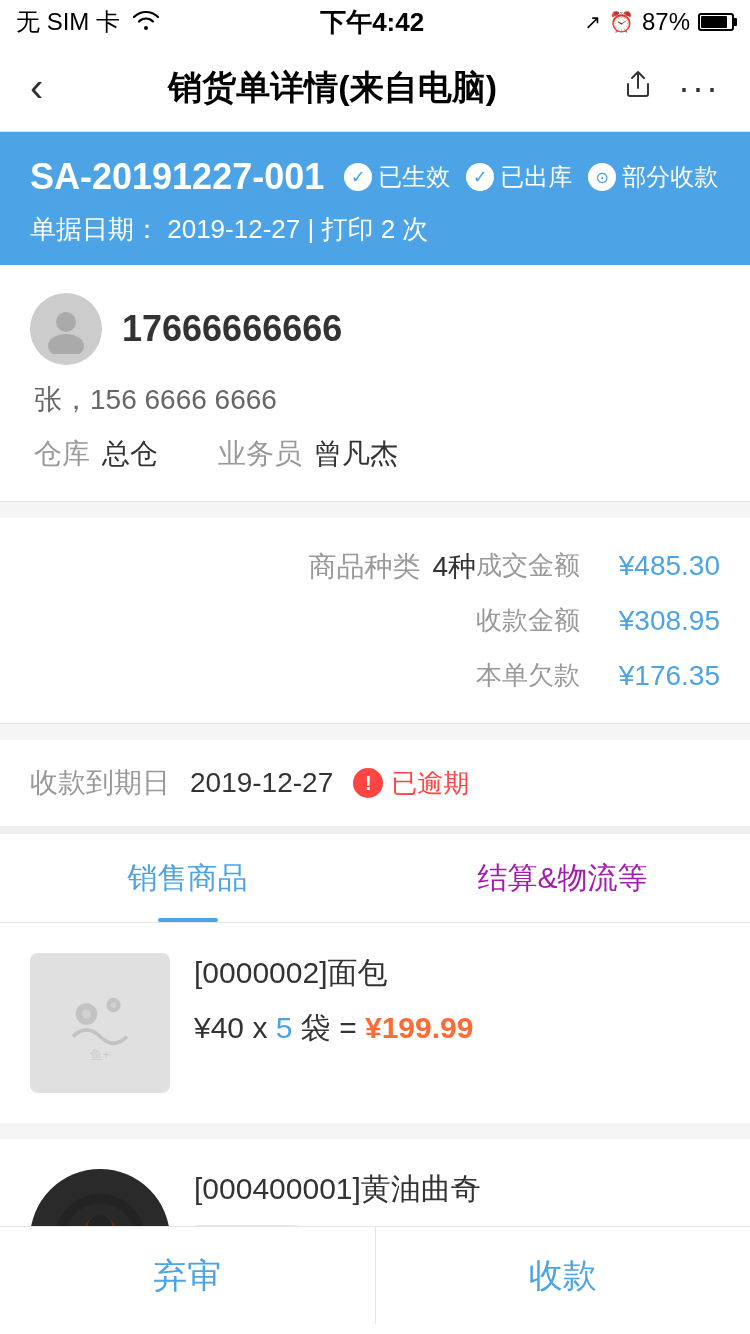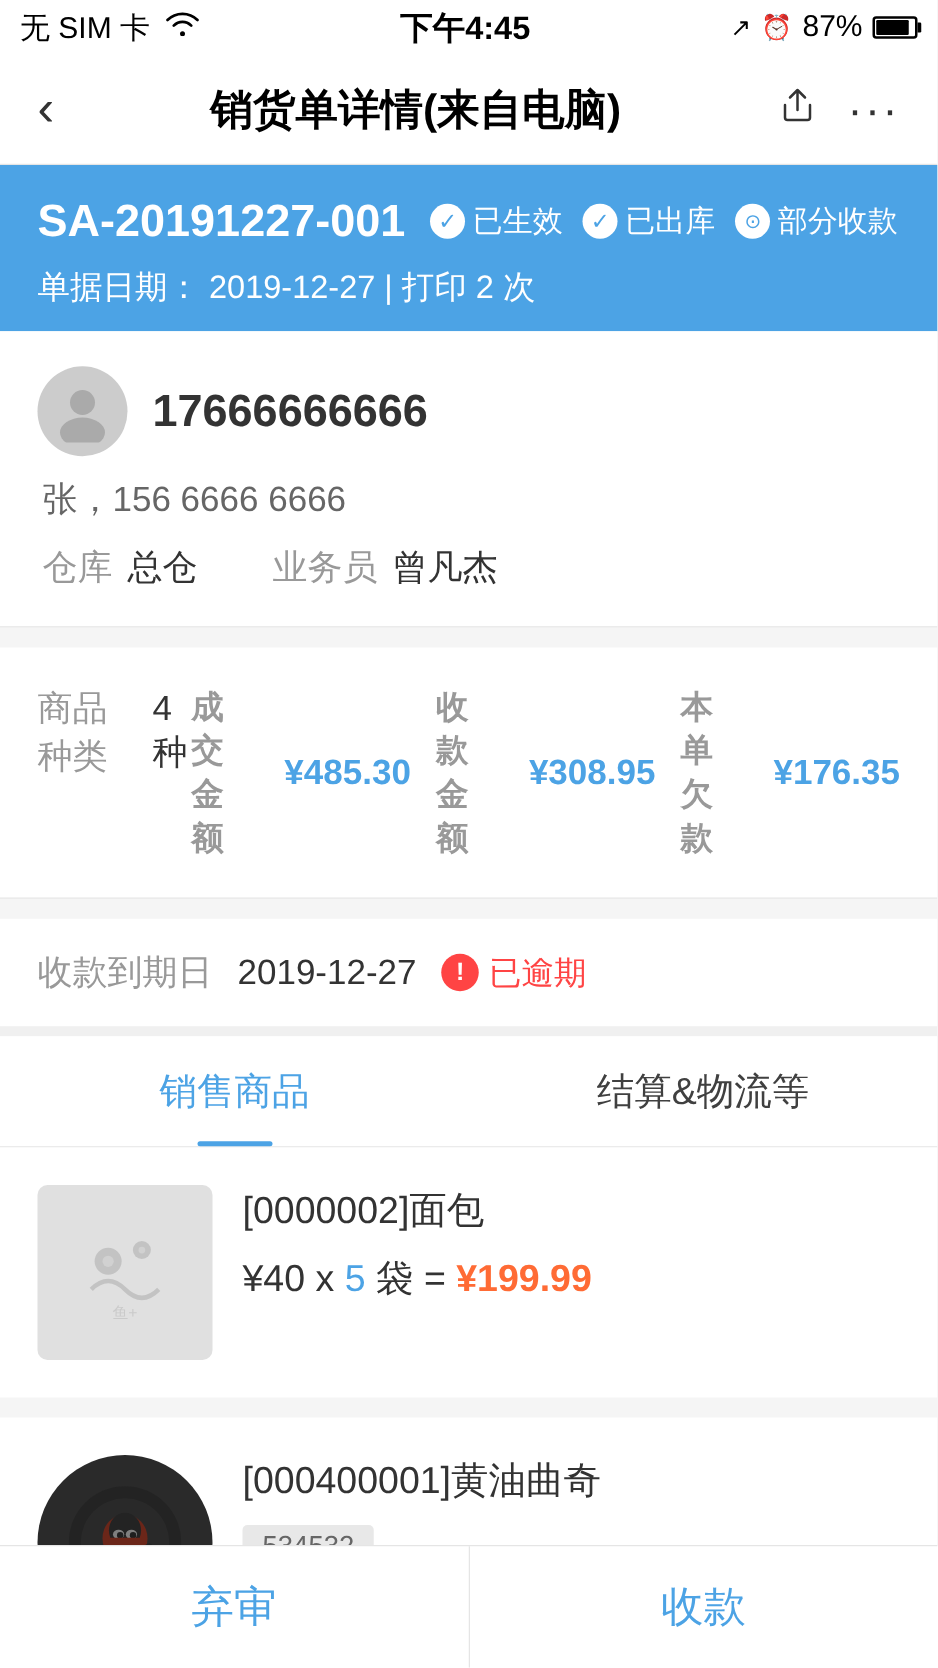--- a/index.html
+++ b/index.html
@@ -155,21 +155,21 @@
       padding: 30px 30px;
       margin-top: 16px;
       display: flex;
       align-items: flex-start;
       justify-content: flex-end;
       border-bottom: 1px solid #e5e5e5;
     }
     .summary-left { display: flex; align-items: center; gap: 12px; font-size: 28px; color: #666; }
     .summary-label { color: #999; }
     .summary-count { color: #333; font-size: 28px; }
-    .summary-right { display: flex; flex-direction: row; gap: 20px; align-items: flex-end; font-weight: bold; }
+    .summary-right { display: flex; flex-direction: column; gap: 20px; align-items: flex-end; }
     .summary-row { display: flex; align-items: center; gap: 20px; font-size: 26px; }
     .summary-row-label { color: #999; }
     .summary-row-value { color: #4CA3E5; font-size: 28px; min-width: 120px; text-align: right; }
 
     
     .due-section {
       background: #fff;
       padding: 24px 30px;
       margin-top: 16px;
       display: flex;
@@ -208,21 +208,21 @@
       border-bottom: 1px solid #e5e5e5;
     }
     .tab {
       flex: 1;
       height: 88px;
       display: flex;
       flex-direction: column;
       align-items: center;
       justify-content: center;
       font-size: 30px;
-      color: #404040;
+      color: #a21caf;
       cursor: pointer;
       position: relative;
     }
     .tab.active { color: #4CA3E5; }
     .tab-underline {
       position: absolute;
       bottom: 0;
       left: 50%;
       transform: translateX(-50%);
       width: 60px;
@@ -277,21 +277,21 @@
     .product-price-row {
       font-size: 30px;
       color: #333;
     }
     .price-highlight { color: #4CA3E5; }
     .price-total { color: #FF6B35; font-weight: 600; }
 
     
     .bottom-bar {
       position: fixed;
-      bottom: 0;
+      bottom: 10px;
       width: 750px;
       height: 98px;
       background: #fff;
       display: flex;
       border-top: 1px solid #e5e5e5;
     }
     .bottom-btn {
       flex: 1;
       display: flex;
       align-items: center;
@@ -314,21 +314,21 @@
   <div class="status-bar-left">
     <span>无 SIM 卡</span>
     <span>
       <svg width="28" height="20" viewBox="0 0 28 20" fill="none">
         <path d="M14 16a2 2 0 1 1 0 4 2 2 0 0 1 0-4z" fill="#000"></path>
         <path d="M7 11.5C8.8 9.7 11.3 8.5 14 8.5s5.2 1.2 7 3" stroke="#000" stroke-width="2.2" fill="none" stroke-linecap="round"></path>
         <path d="M2 7C5.1 3.9 9.3 2 14 2s8.9 1.9 12 5" stroke="#000" stroke-width="2.2" fill="none" stroke-linecap="round"></path>
       </svg>
     </span>
   </div>
-  <div class="status-bar-center">下午4:45</div>
+  <div class="status-bar-center">下午4:42</div>
   <div class="status-bar-right">
     <span style="font-size:20px;">↗</span>
     <span style="font-size:20px;">⏰</span>
     <span>87%</span>
     <span style="display:inline-block;width:36px;height:18px;border:2px solid #000;border-radius:3px;position:relative;padding:1px;">
       <span style="display:block;width:87%;height:100%;background:#000;border-radius:1px;"></span>
       <span style="position:absolute;right:-5px;top:50%;transform:translateY(-50%);width:3px;height:8px;background:#000;border-radius:0 1px 1px 0;"></span>
     </span>
   </div>
 </div>

